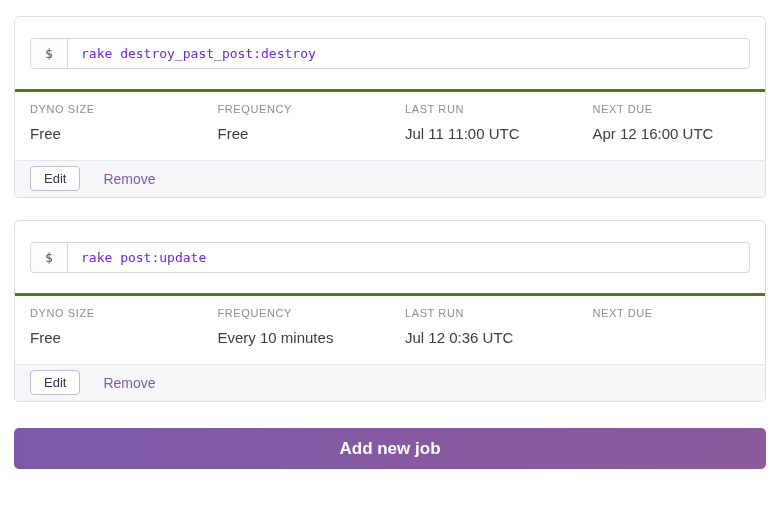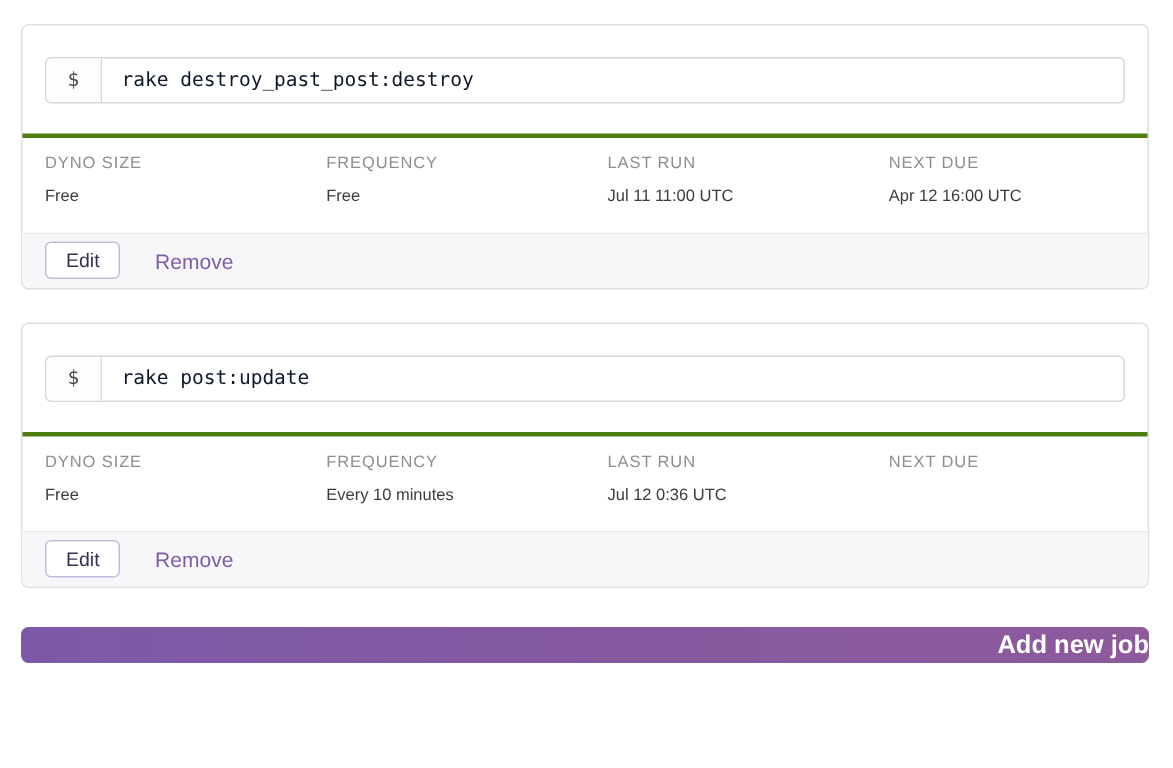--- a/index.html
+++ b/index.html
@@ -37,37 +37,37 @@
     border-radius: 4px 0 0 4px;
     background: #fdfdfe;
     font-family: "DejaVu Sans Mono", monospace;
     font-size: 13px; color: #4a4a50;
   }
   .command-input {
     flex: 1;
     border: none; outline: none; background: transparent;
     padding: 0 13px;
     font-family: "DejaVu Sans Mono", monospace;
-    font-size: 13px; color: #0f172a;
+    font-size: 13px; color: #6d28d9;
   }
 
   .details-row {
     border-top: 3px solid #4d7c0f;
     display: grid;
     grid-template-columns: repeat(4, 1fr);
     padding: 11px 0 18px;
   }
   .col { padding-left: 15px; }
   .col-label {
     font-size: 11px;
     color: #8d8d93;
     letter-spacing: 0.6px;
     margin-bottom: 10px;
   }
-  .col-value { font-size: 11px; color: #3c3c43; }
+  .col-value { font-size: 15px; color: #3c3c43; }
 
   .card-footer {
     background: #f7f7f9;
     border-top: 1px solid #e7e7eb;
     border-radius: 0 0 5px 5px;
     padding: 5px 15px 6px;
     display: flex; align-items: center;
   }
   .edit-btn {
     background: #ffffff;
@@ -84,30 +84,29 @@
     color: #7d5ba6;
     font-size: 14px;
     margin-left: 23px;
     text-decoration: none;
     cursor: pointer;
   }
 
   .add-job-btn {
     display: block;
     width: 100%;
-    height: 24px;
+    height: 41px;
     border: none;
     border-radius: 5px;
     background: linear-gradient(90deg, #7c59a7, #8d5a9b);
     color: #ffffff;
     font-family: "Liberation Sans", sans-serif;
     font-size: 17px;
     font-weight: 600;
     cursor: pointer;
-    text-align: right;
   }
 </style>
 </head>
 <body>
 
 <div class="page">
 
   <section class="job-card">
     <div class="command-row">
       <div class="input-group">

